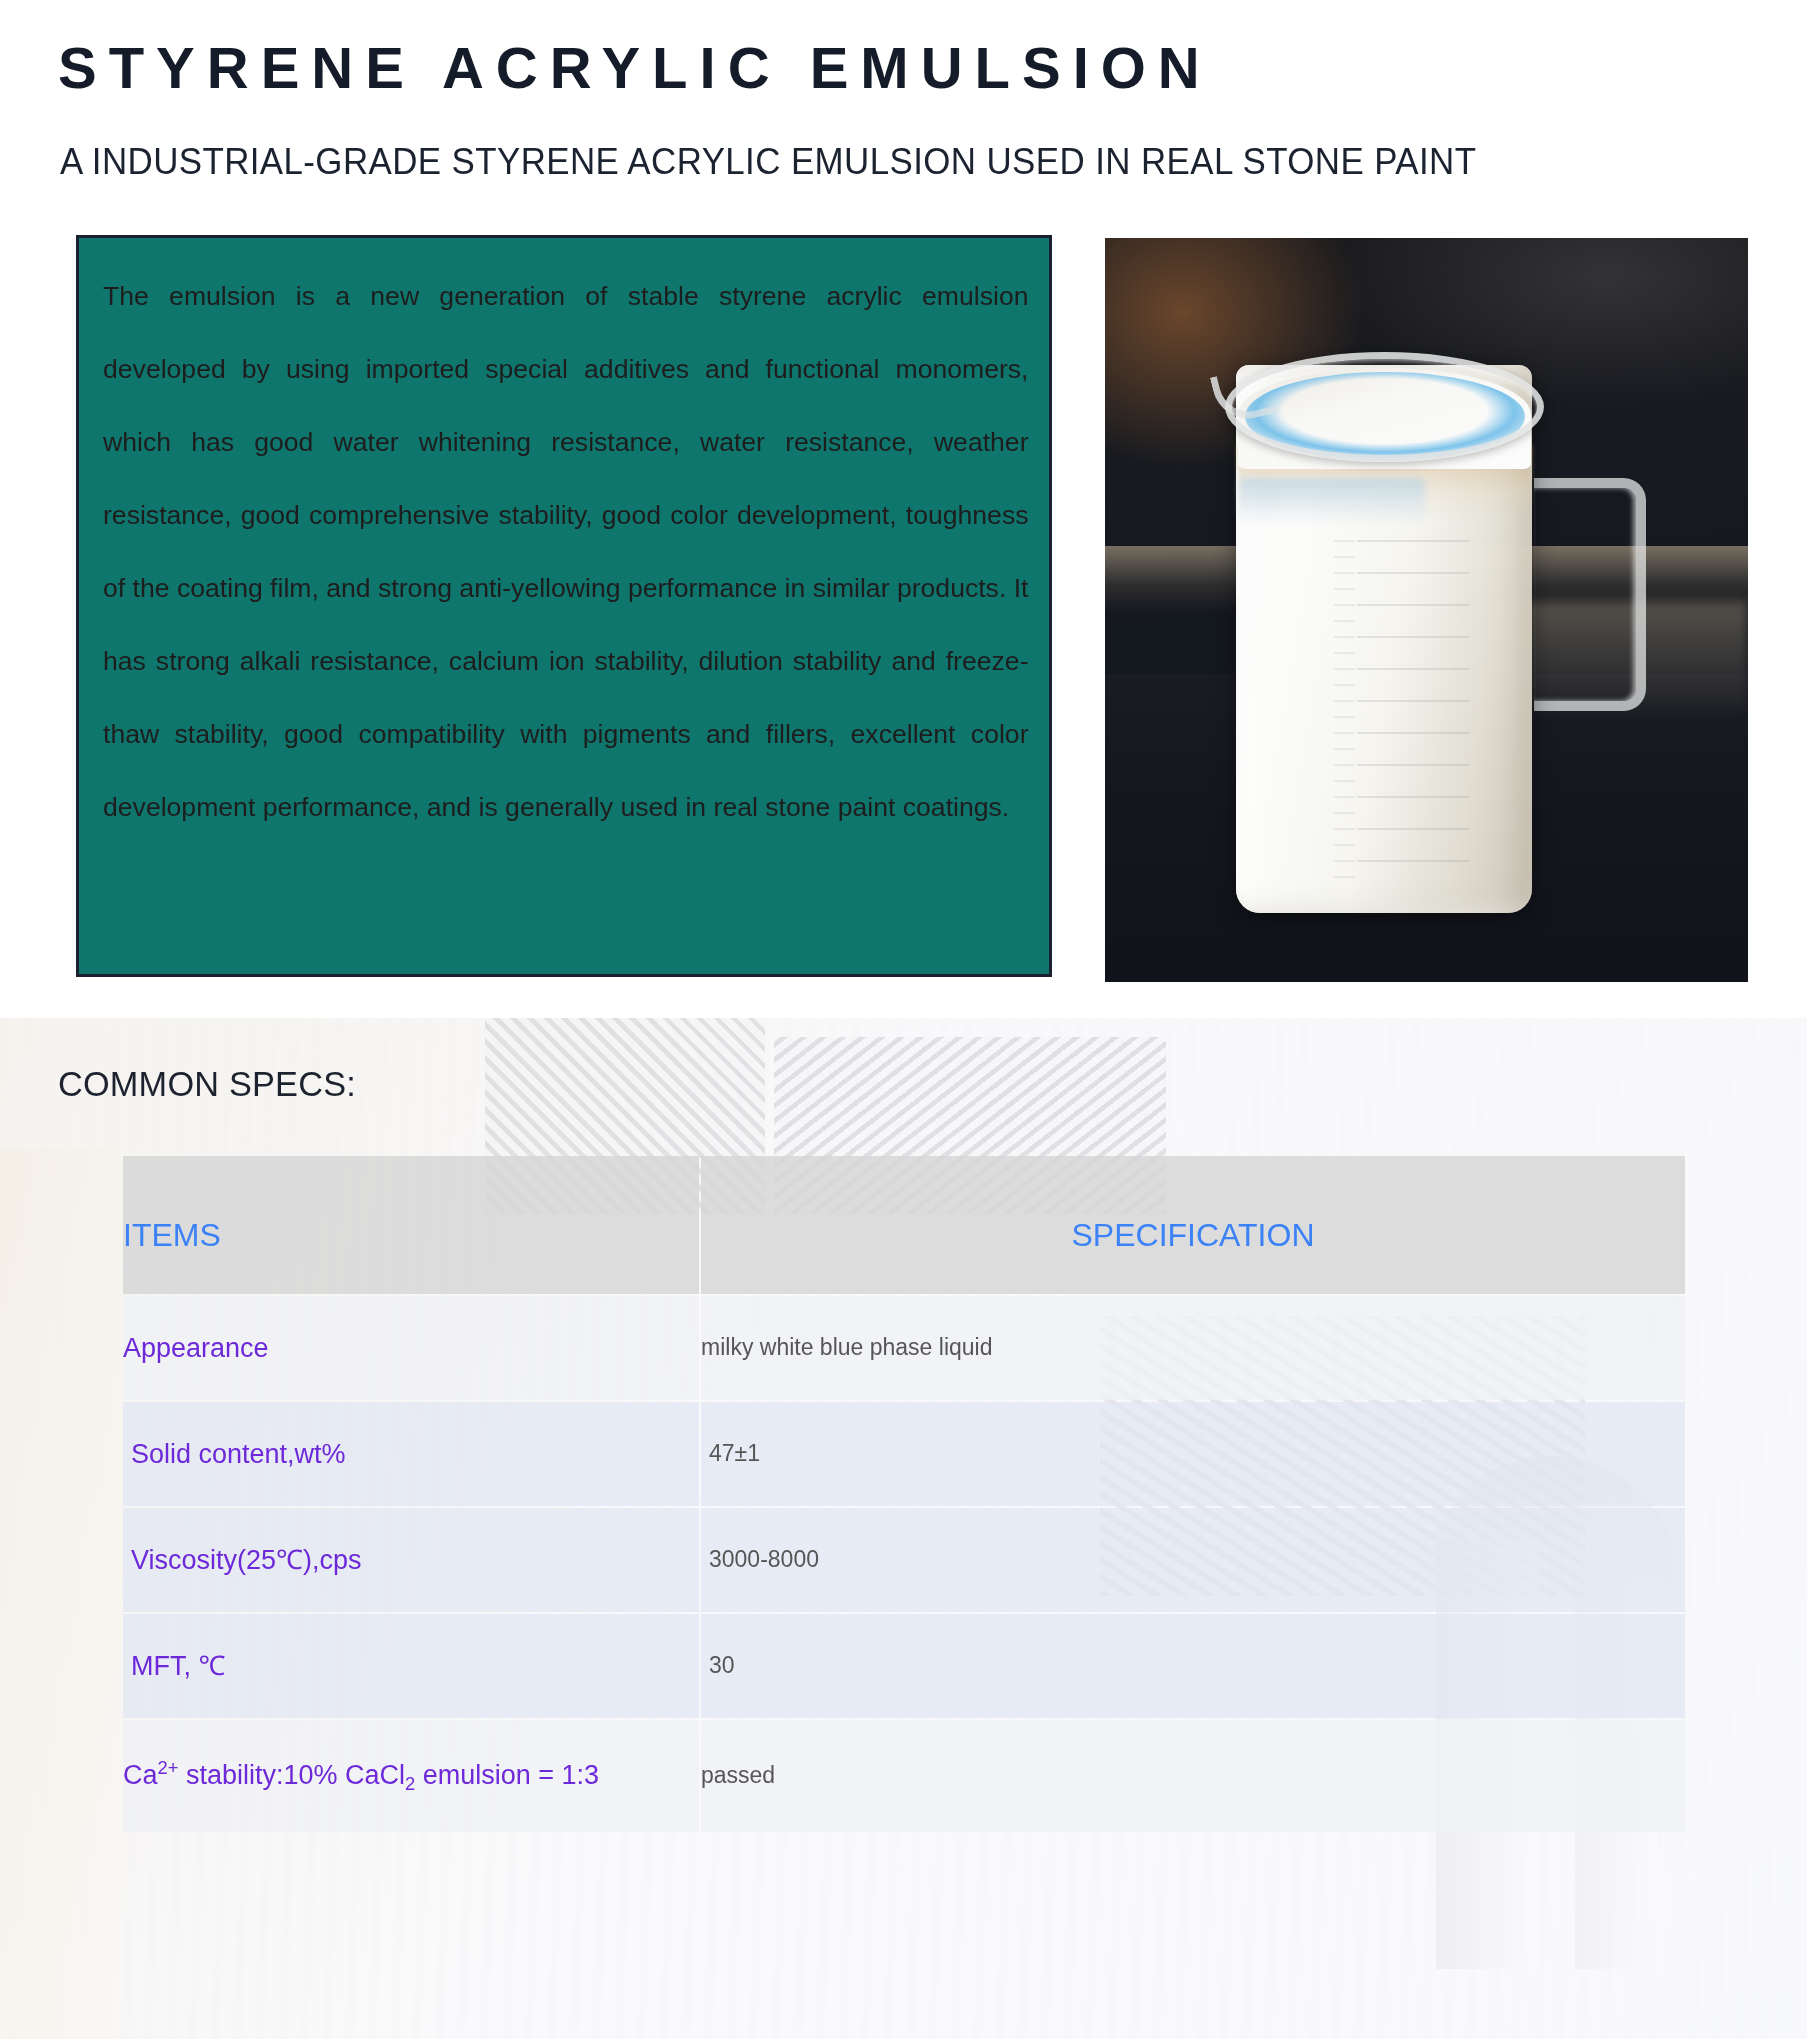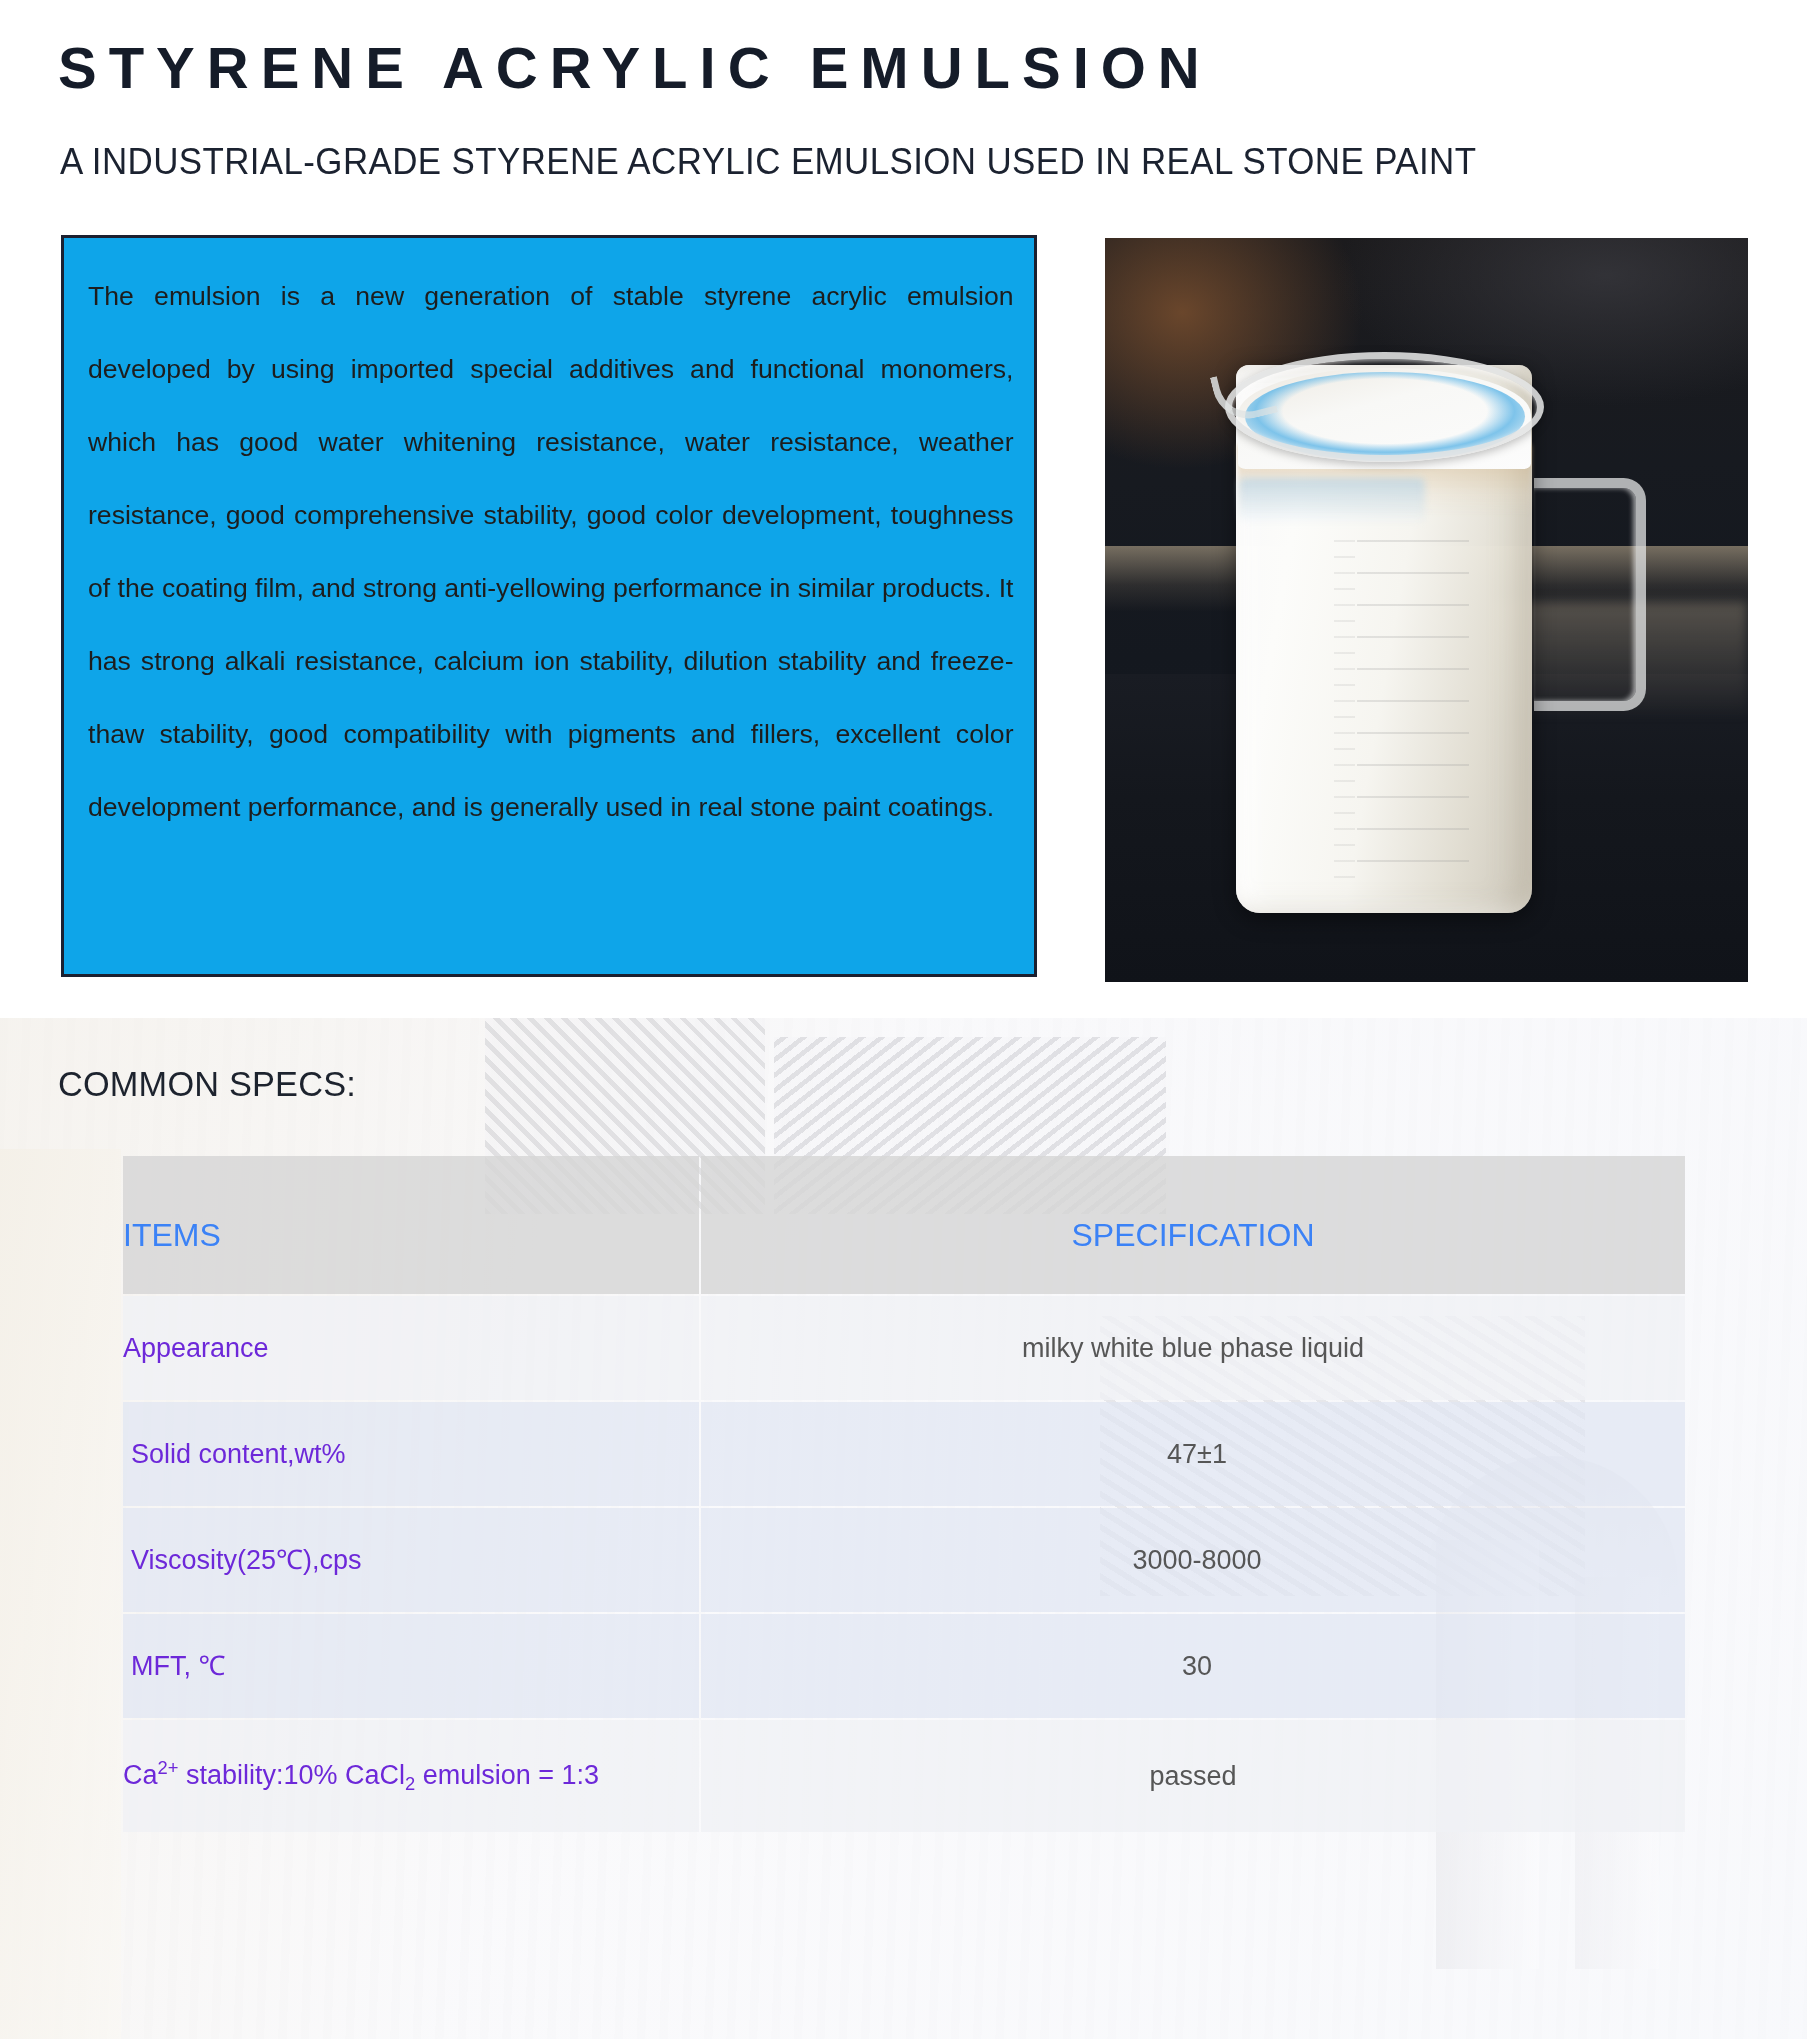--- a/index.html
+++ b/index.html
@@ -42,26 +42,26 @@
     color: #1b2230;
     white-space: nowrap;
     line-height: 1;
     transform: scaleX(0.97);
     transform-origin: left top;
   }
 
   
   .desc-box {
     position: absolute;
-    left: 61px;
+    left: 76px;
     top: 235px;
     width: 976px;
     height: 742px;
     border: 3.7px solid #1b2030;
-    background: #0ea5e9;
+    background: #0f766e;
   }
 
   .desc-text {
     position: absolute;
     left: 24px;
     top: 22.4px;
     right: 20.5px;
     font-size: 26.6px;
     line-height: 73px;
     color: #1d1d1d;
@@ -412,23 +412,23 @@
     padding-left: 17px;
     font-size: 27px;
     color: #6d28d9;
     text-align: left;
     line-height: 1.2;
     white-space: nowrap;
   }
 
   .td-spec {
     height: 104px;
-    font-size: 27px;
+    font-size: 23px;
     color: #565656;
-    text-align: center;
+    text-align: left;
     line-height: 1.2;
   }
 
   .row-last td.td-item,
   .row-last td.td-spec { height: 112px; }
 
   sup { font-size: 0.68em; vertical-align: super; }
   sub { font-size: 0.68em; vertical-align: sub; }
 </style>
 </head>

